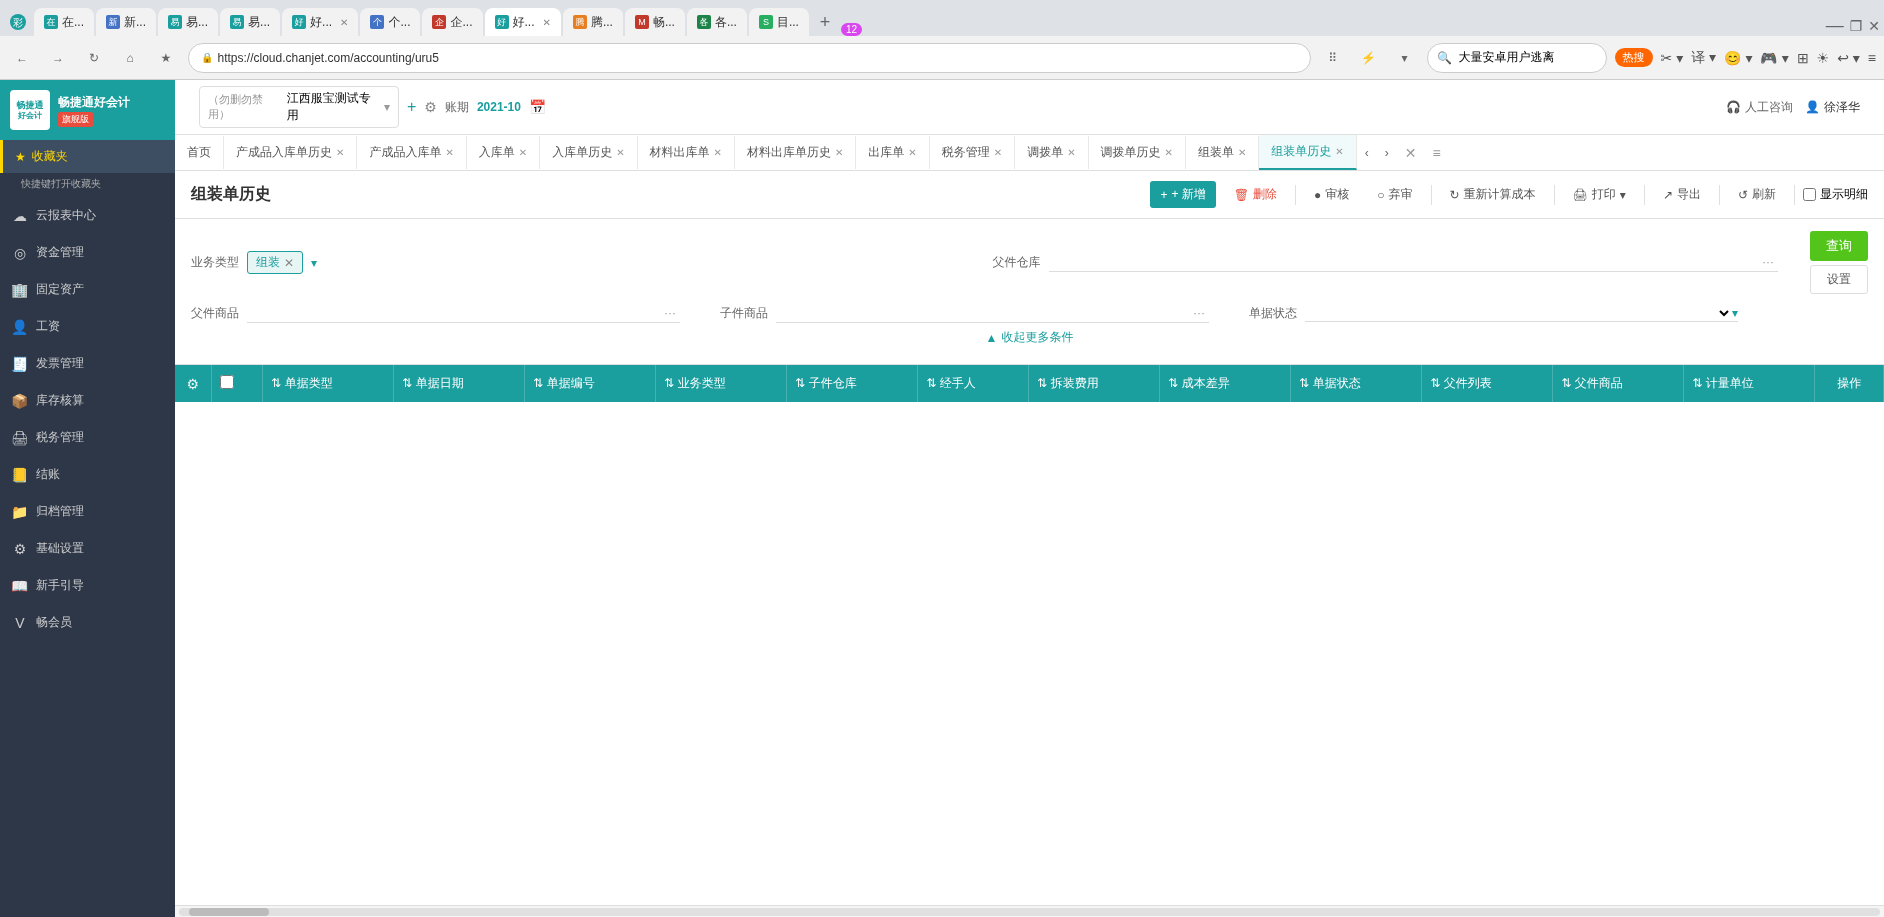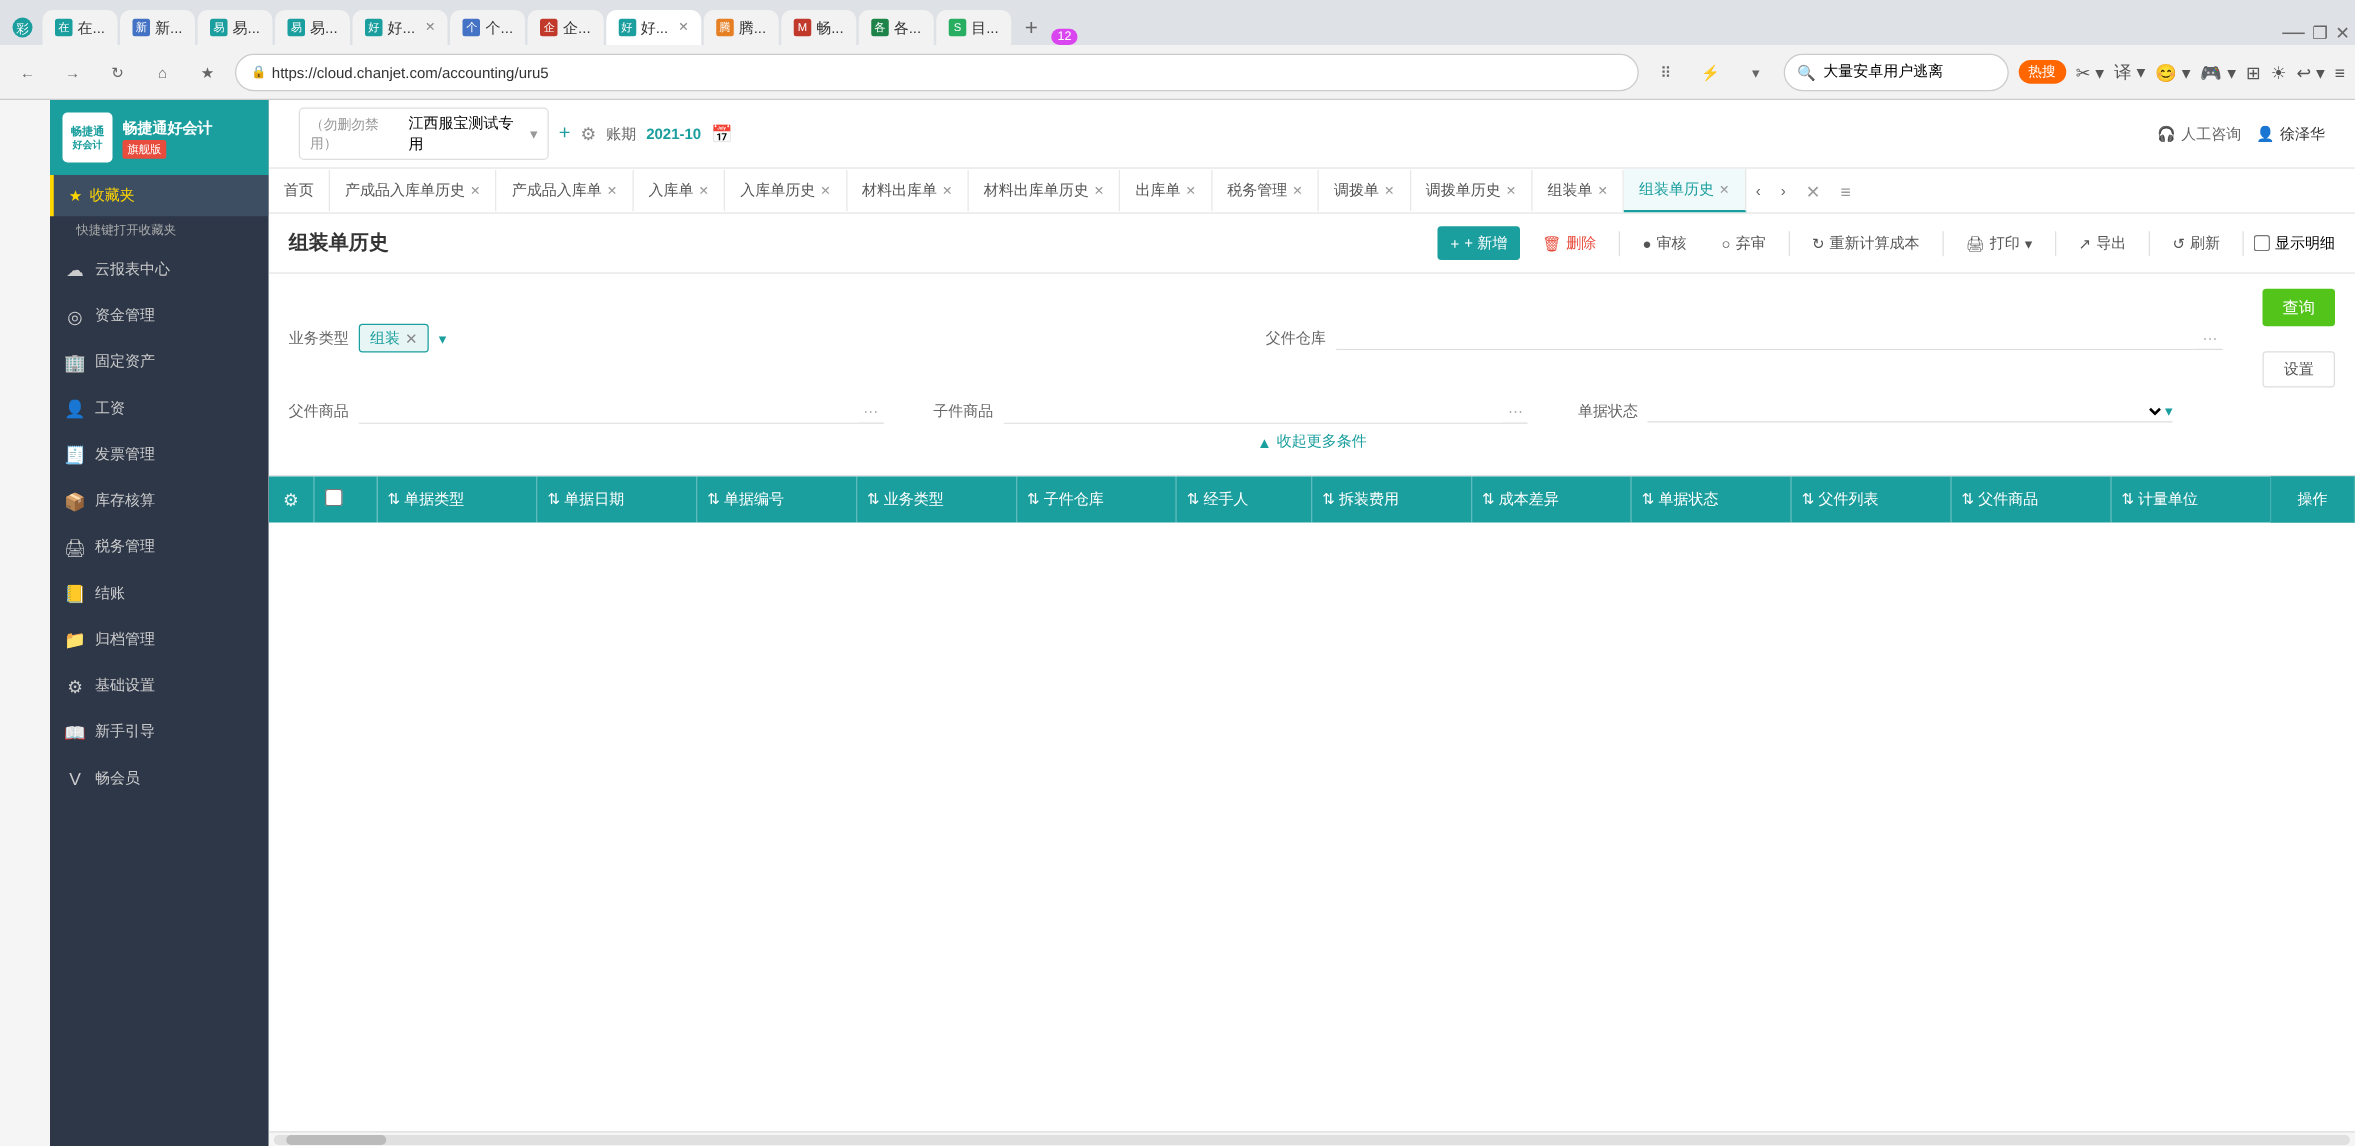--- a/index.html
+++ b/index.html
@@ -21,21 +21,21 @@
     .lock-icon { color: #4caf50; font-size: 10px; margin-right: 4px; }
     .search-box { display: flex; align-items: center; background: #fff; border: 1px solid #ccc; border-radius: 15px; padding: 0 10px; height: 30px; gap: 6px; min-width: 180px; }
     .hot-btn { background: #ff6600; color: #fff; border-radius: 10px; padding: 2px 8px; font-size: 11px; }
     .toolbar-icons { display: flex; align-items: center; gap: 8px; }
     .toolbar-icon { color: #555; font-size: 14px; cursor: pointer; display: flex; align-items: center; gap: 2px; }
 
     
     .app-container { display: flex; width: 1884px; height: calc(917px - 80px); }
 
     
-    .sidebar { width: 175px; background: #2d3748; color: #fff; display: flex; flex-direction: column; flex-shrink: 0; margin-left: 40px; }
+    .sidebar { width: 175px; background: #2d3748; color: #fff; display: flex; flex-direction: column; flex-shrink: 0; }
     .sidebar-header { background: #1a9e9e; padding: 10px; display: flex; align-items: center; gap: 8px; }
     .sidebar-logo { width: 40px; height: 40px; background: #fff; border-radius: 4px; display: flex; align-items: center; justify-content: center; color: #1a9e9e; font-weight: bold; font-size: 10px; }
     .sidebar-bookmark { background: #3d4e63; padding: 8px 12px; display: flex; align-items: center; gap: 6px; cursor: pointer; border-left: 3px solid #ffd700; }
     .sidebar-bookmark span { color: #ffd700; font-size: 12px; }
     .sidebar-bookmark-sub { color: #aaa; font-size: 10px; padding: 4px 12px 6px 21px; }
     .sidebar-menu { flex: 1; overflow-y: auto; }
     .sidebar-item { display: flex; align-items: center; gap: 8px; padding: 10px 12px; color: #ccc; cursor: pointer; font-size: 12px; }
     .sidebar-item .icon { width: 16px; height: 16px; display: flex; align-items: center; justify-content: center; font-size: 14px; }
 
     
@@ -95,21 +95,21 @@
     .scrollbar-track { flex: 1; height: 8px; background: #e0e0e0; border-radius: 4px; position: relative; }
     .scrollbar-thumb { width: 80px; height: 8px; background: #bbb; border-radius: 4px; position: absolute; left: 10px; }
 
     
     .filter-row2 { display: flex; align-items: center; gap: 40px; }
 
     
     .query-btn { background: #52c41a; color: #fff; border: none; border-radius: 3px; padding: 6px 16px; cursor: pointer; font-size: 13px; }
     .settings-btn2 { background: #fff; color: #555; border: 1px solid #ddd; border-radius: 3px; padding: 5px 16px; cursor: pointer; font-size: 12px; }
 
-    .right-buttons { display: flex; flex-direction: column; gap: 20px; margin-left: 16px; border-radius: 15px; }
+    .right-buttons { display: flex; flex-direction: column; gap: 4px; margin-left: 16px; border-radius: 15px; }
 
     
     .memo-row { display: flex; align-items: center; gap: 8px; }
     .memo-input { border: none; border-bottom: 1px solid #ddd; outline: none; font-size: 12px; padding: 2px 4px; flex: 1; }
   </style>
 </head>
 <body>
 
 <div class="browser-chrome">
 

